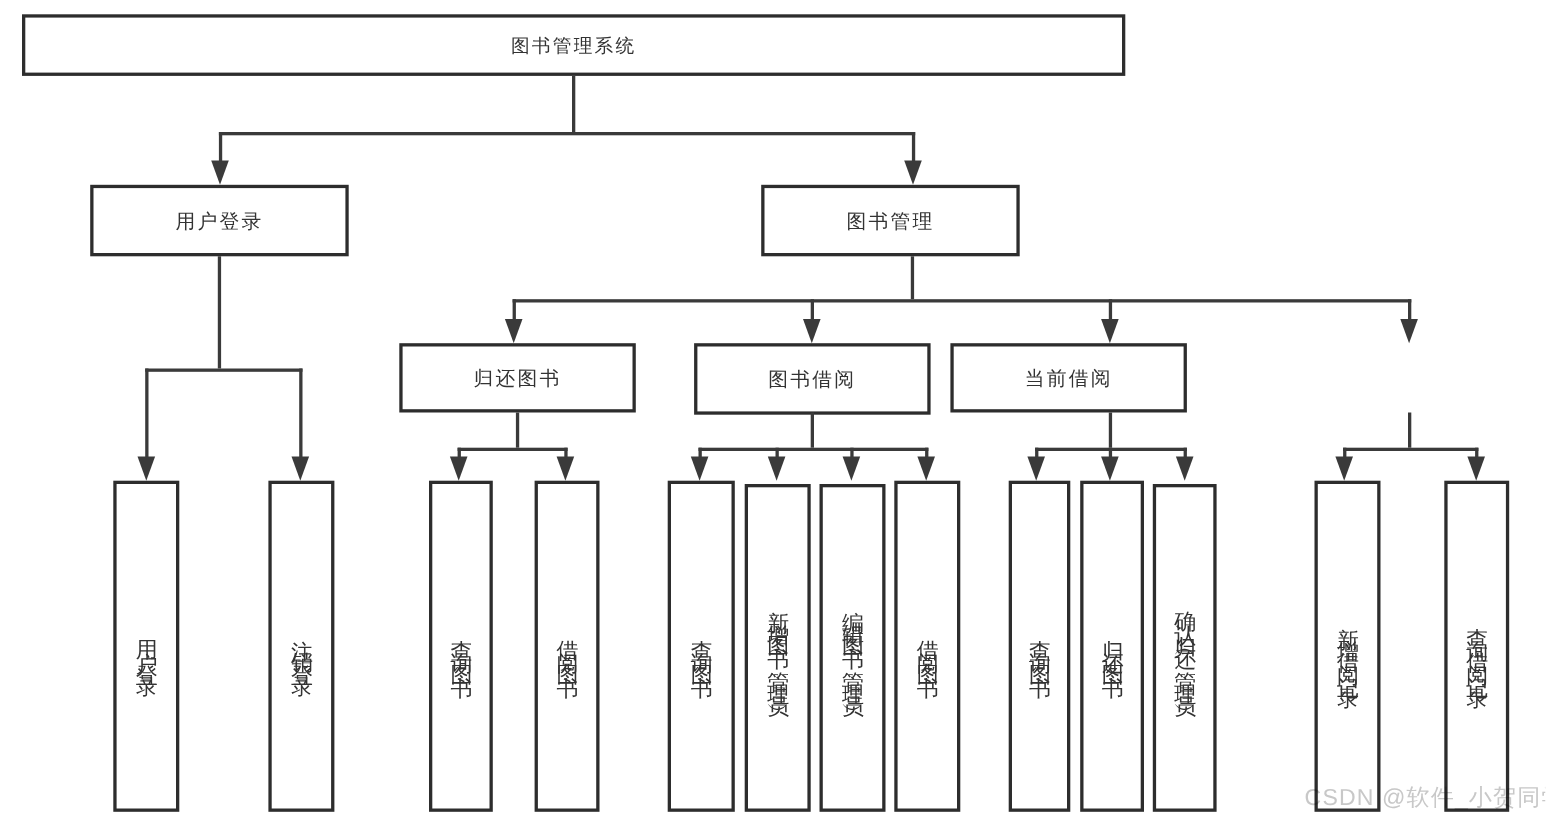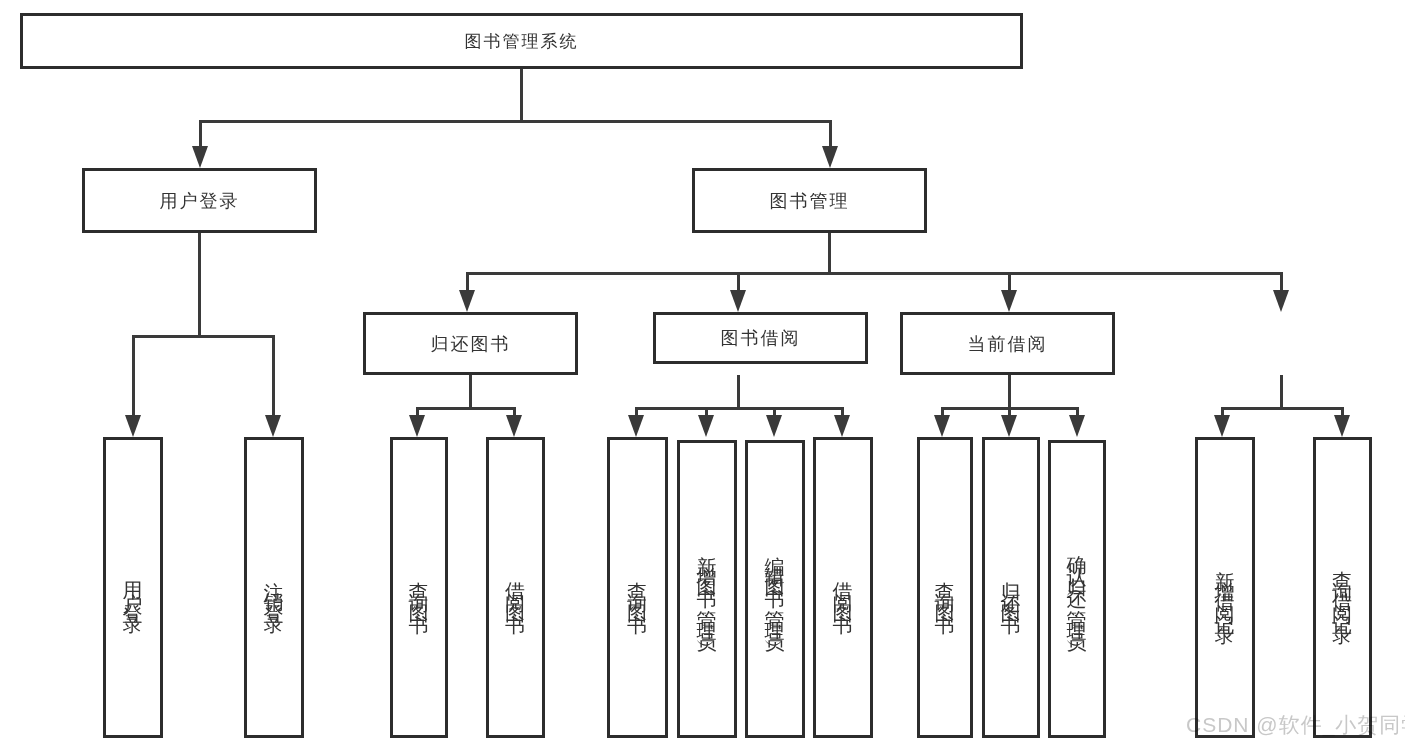--- a/index.html
+++ b/index.html
@@ -43,25 +43,25 @@
   </div>
 
   <div class="node hbox" style="left:692px;top:168px;width:235px;height:65px;">
     <span>图书管理</span>
   </div>
 
   <div class="node hbox" style="left:363px;top:312px;width:215px;height:63px;">
     <span>归还图书</span>
   </div>
 
-  <div class="node hbox" style="left:653px;top:312px;width:215px;height:52px;">
+  <div class="node hbox" style="left:631px;top:312px;width:215px;height:65px;">
     <span>图书借阅</span>
   </div>
 
-  <div class="node hbox" style="left:900px;top:312px;width:215px;height:63px;">
+  <div class="node hbox" style="left:864px;top:312px;width:215px;height:63px;">
     <span>当前借阅</span>
   </div>
 
 
   <div class="node vbox" style="left:103px;top:437px;width:60px;height:301px;">
     <span class="vtext">用户登录</span>
   </div>
   <div class="node vbox" style="left:244px;top:437px;width:60px;height:301px;">
     <span class="vtext">注销登录</span>
   </div>

